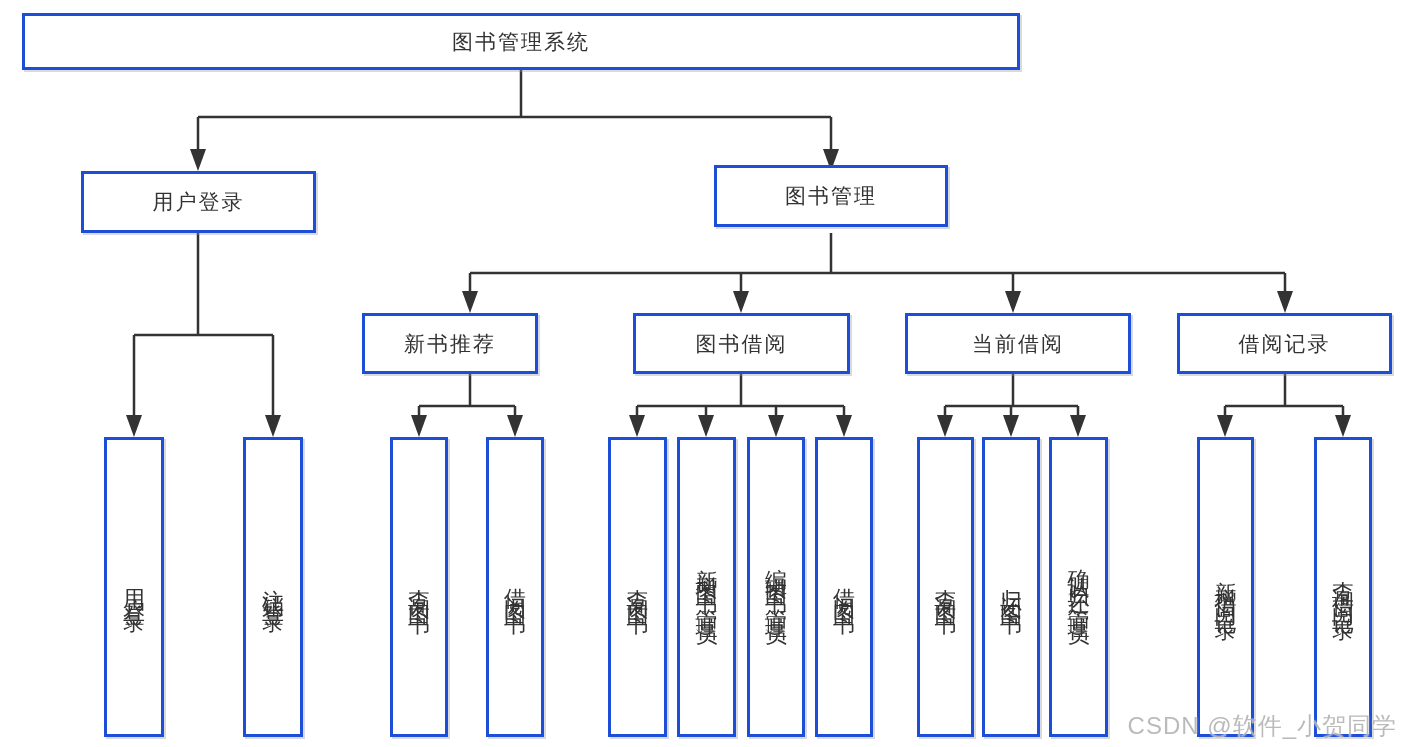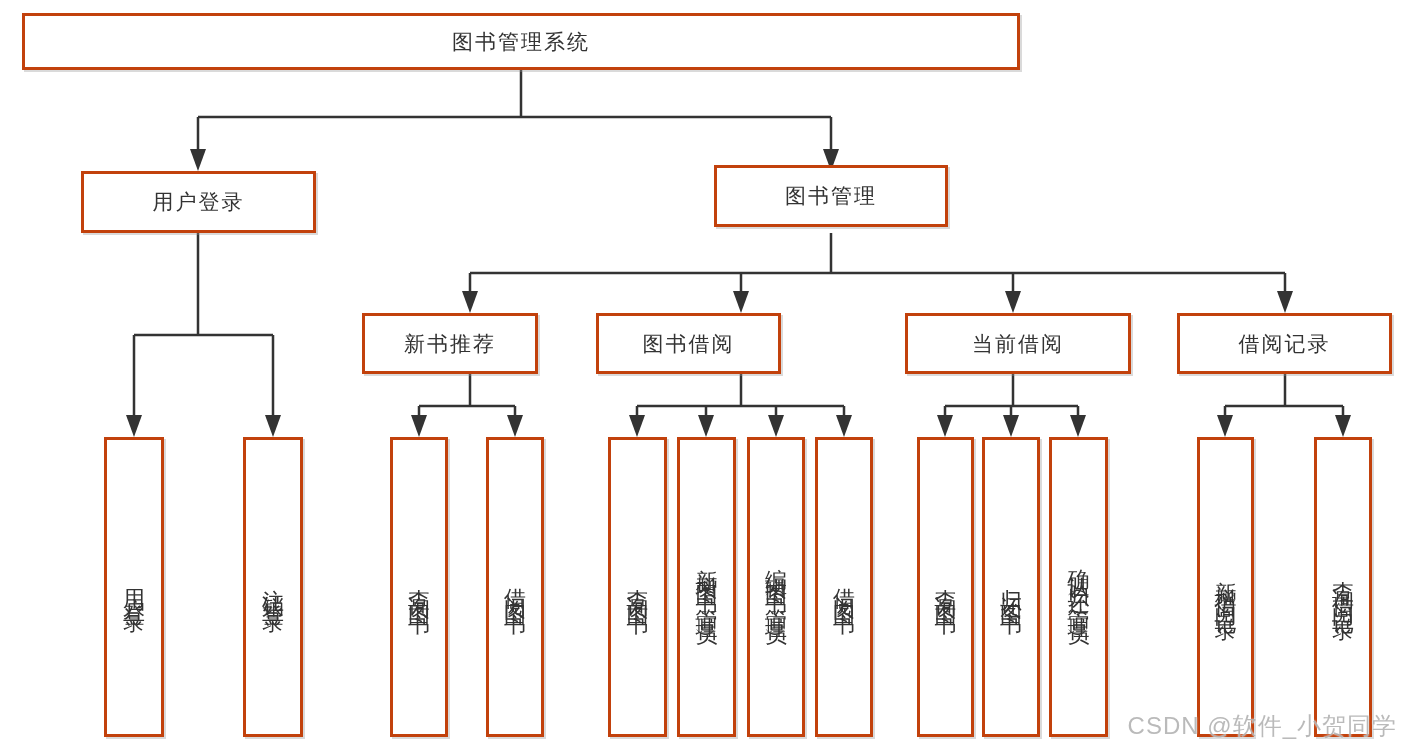--- a/index.html
+++ b/index.html
@@ -21,21 +21,21 @@
     left: 0;
     top: 0;
     width: 1405px;
     height: 747px;
     pointer-events: none;
   }
   .node {
     position: absolute;
     box-sizing: border-box;
     background: #ffffff;
-    border: 3px solid #c2410c;
+    border: 3px solid #1d4ed8;
     box-shadow: 2px 2px 0 rgba(150,150,150,0.35);
     display: flex;
     align-items: center;
     justify-content: center;
     font-family: Liberation Serif, serif;
   }
   .hbox {
     font-size: 21px;
     letter-spacing: 2px;
     color: #333333;
@@ -99,21 +99,21 @@
       <polygon points="1335,415 1351,415 1343,437"></polygon>
     </g>
   </svg>
 
   <div class="node hbox" style="left:22px; top:13px; width:998px; height:57px;">图书管理系统</div>
 
   <div class="node hbox" style="left:81px; top:171px; width:235px; height:62px;">用户登录</div>
   <div class="node hbox" style="left:714px; top:165px; width:234px; height:62px;">图书管理</div>
 
   <div class="node hbox" style="left:362px; top:313px; width:176px; height:61px;">新书推荐</div>
-  <div class="node hbox" style="left:596px; top:313px; width:185px; height:61px;">图书借阅</div>
+  <div class="node hbox" style="left:633px; top:313px; width:217px; height:61px;">图书借阅</div>
   <div class="node hbox" style="left:905px; top:313px; width:226px; height:61px;">当前借阅</div>
   <div class="node hbox" style="left:1177px; top:313px; width:215px; height:61px;">借阅记录</div>
 
   <div class="node vbox" style="left:104px; top:437px; width:60px; height:300px;">
     <span class="vtext">用户登录</span>
   </div>
   <div class="node vbox" style="left:243px; top:437px; width:60px; height:300px;">
     <span class="vtext">注销登录</span>
   </div>
 

